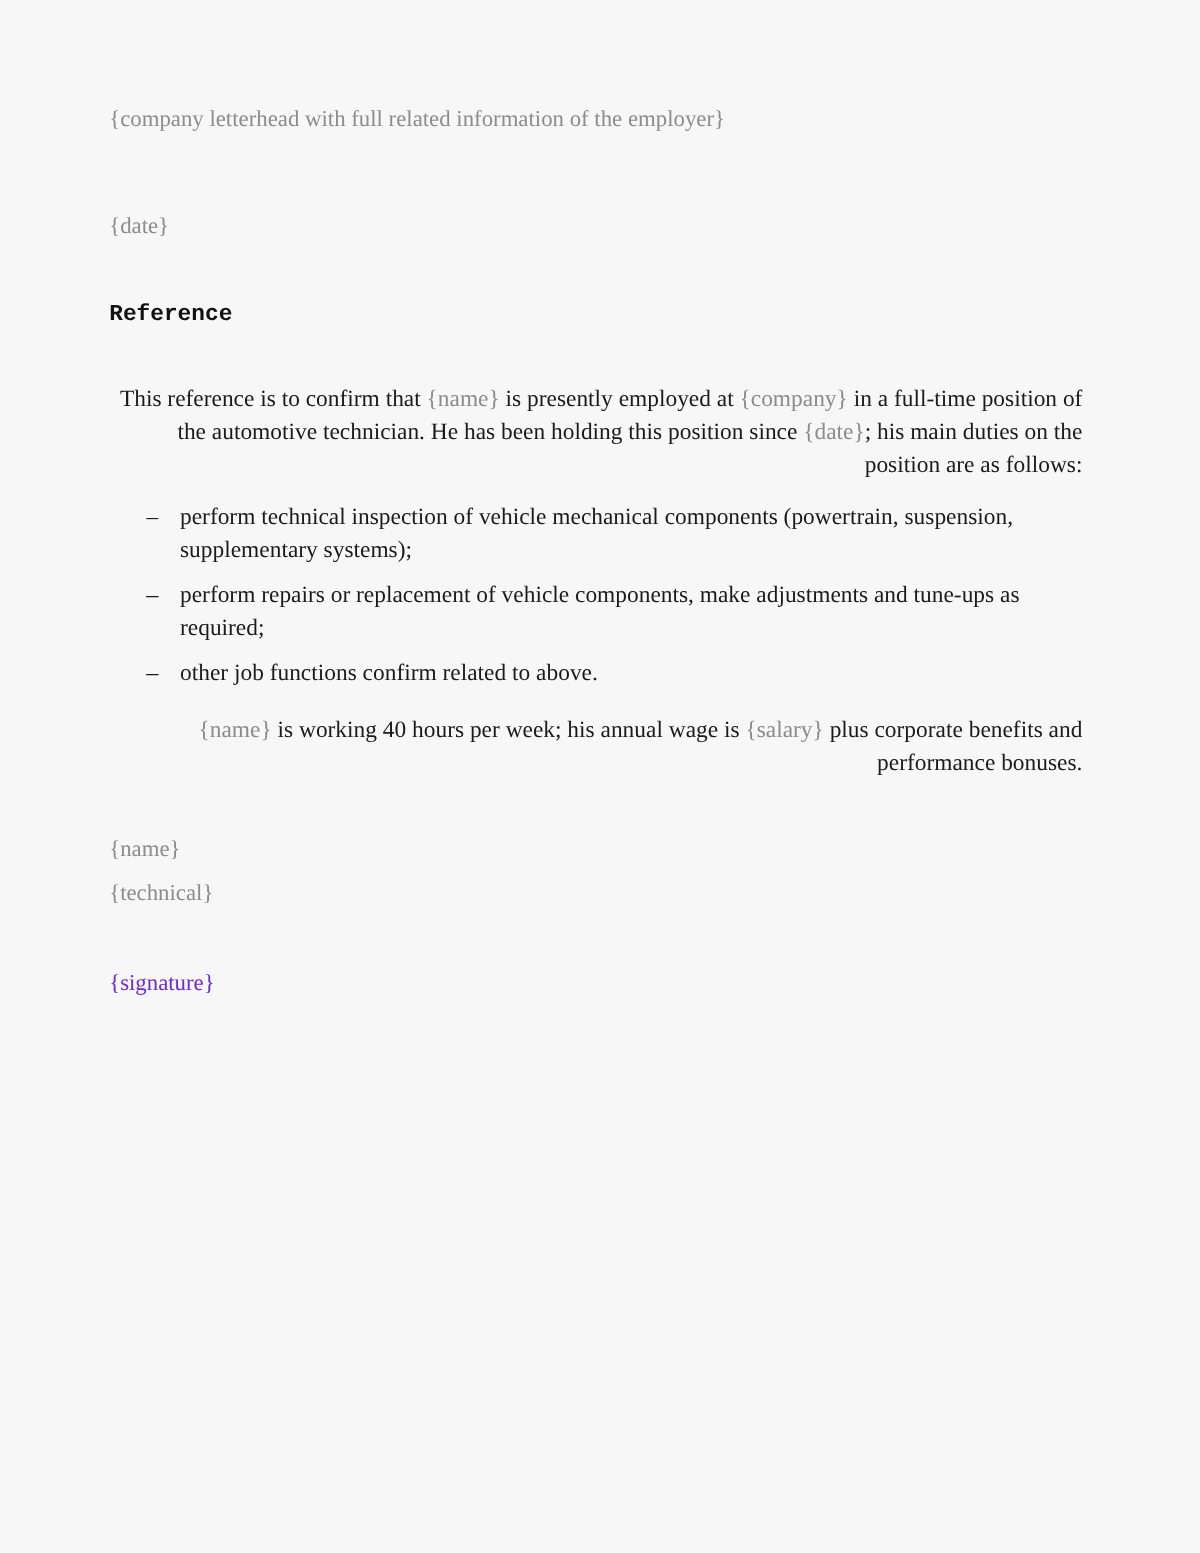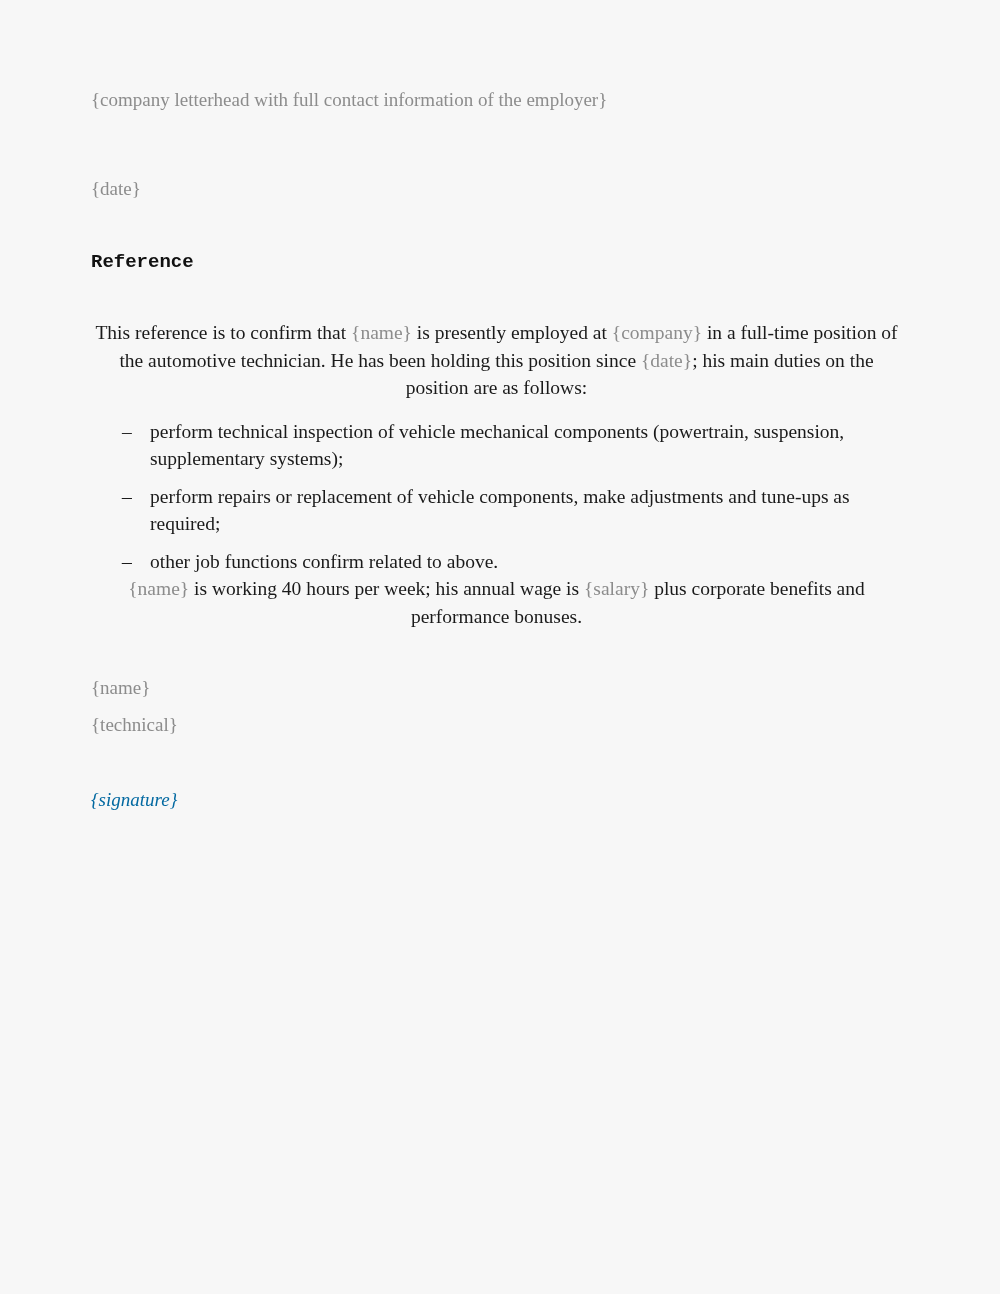--- a/index.html
+++ b/index.html
@@ -41,21 +41,21 @@
     line-height: 27px;
     font-weight: bold;
     color: #111111;
     margin: 47px 0 0 0;
     font-family: Liberation Mono, monospace;
   }
   .para {
     font-size: 19.5px;
     line-height: 27.5px;
     margin: 0;
-    text-align: center;
+    text-align: right;
   }
   .intro {
     margin-top: 43px;
   }
   .duties {
     list-style: none;
     margin: 16px 0 0 0;
     padding: 0;
   }
   .duty {
@@ -70,47 +70,47 @@
   }
   .duty-marker {
     position: absolute;
     left: 31px;
     top: 0;
     font-size: 19.5px;
     line-height: 27.5px;
     color: #1a1a1a;
   }
   .para-wage {
+    margin-top: 20px;
   }
   .para-inquiries {
     margin-top: 10px;
   }
   .sign-block {
     margin-top: 44px;
   }
   .sign-line {
     font-size: 19px;
     line-height: 27px;
     color: #8c8c8c;
     margin: 0 0 10px 0;
   }
   .signature {
     font-size: 19px;
     line-height: 27px;
-    color: #0369a1;
-    font-style: italic;
+    color: #6d28d9;
     margin: 48px 0 0 0;
   }
 </style>
 </head>
 <body>
 
 <div class="page">
 
-  <p class="line-letterhead">{company letterhead with full contact information of the employer}</p>
+  <p class="line-letterhead">{company letterhead with full related information of the employer}</p>
 
   <p class="line-date">{date}</p>
 
   <h1 class="heading">Reference</h1>
 
   <p class="para intro"><span>This reference is to confirm that </span><span class="ph">{name}</span><span> is presently employed at </span><span class="ph">{company}</span><span> in a full-time position of the automotive technician. He has been holding this position since </span><span class="ph">{date}</span><span>; his main duties on the position are as follows:</span></p>
 
   <ul class="duties">
     <li class="duty">
       <span class="duty-marker">–</span>

